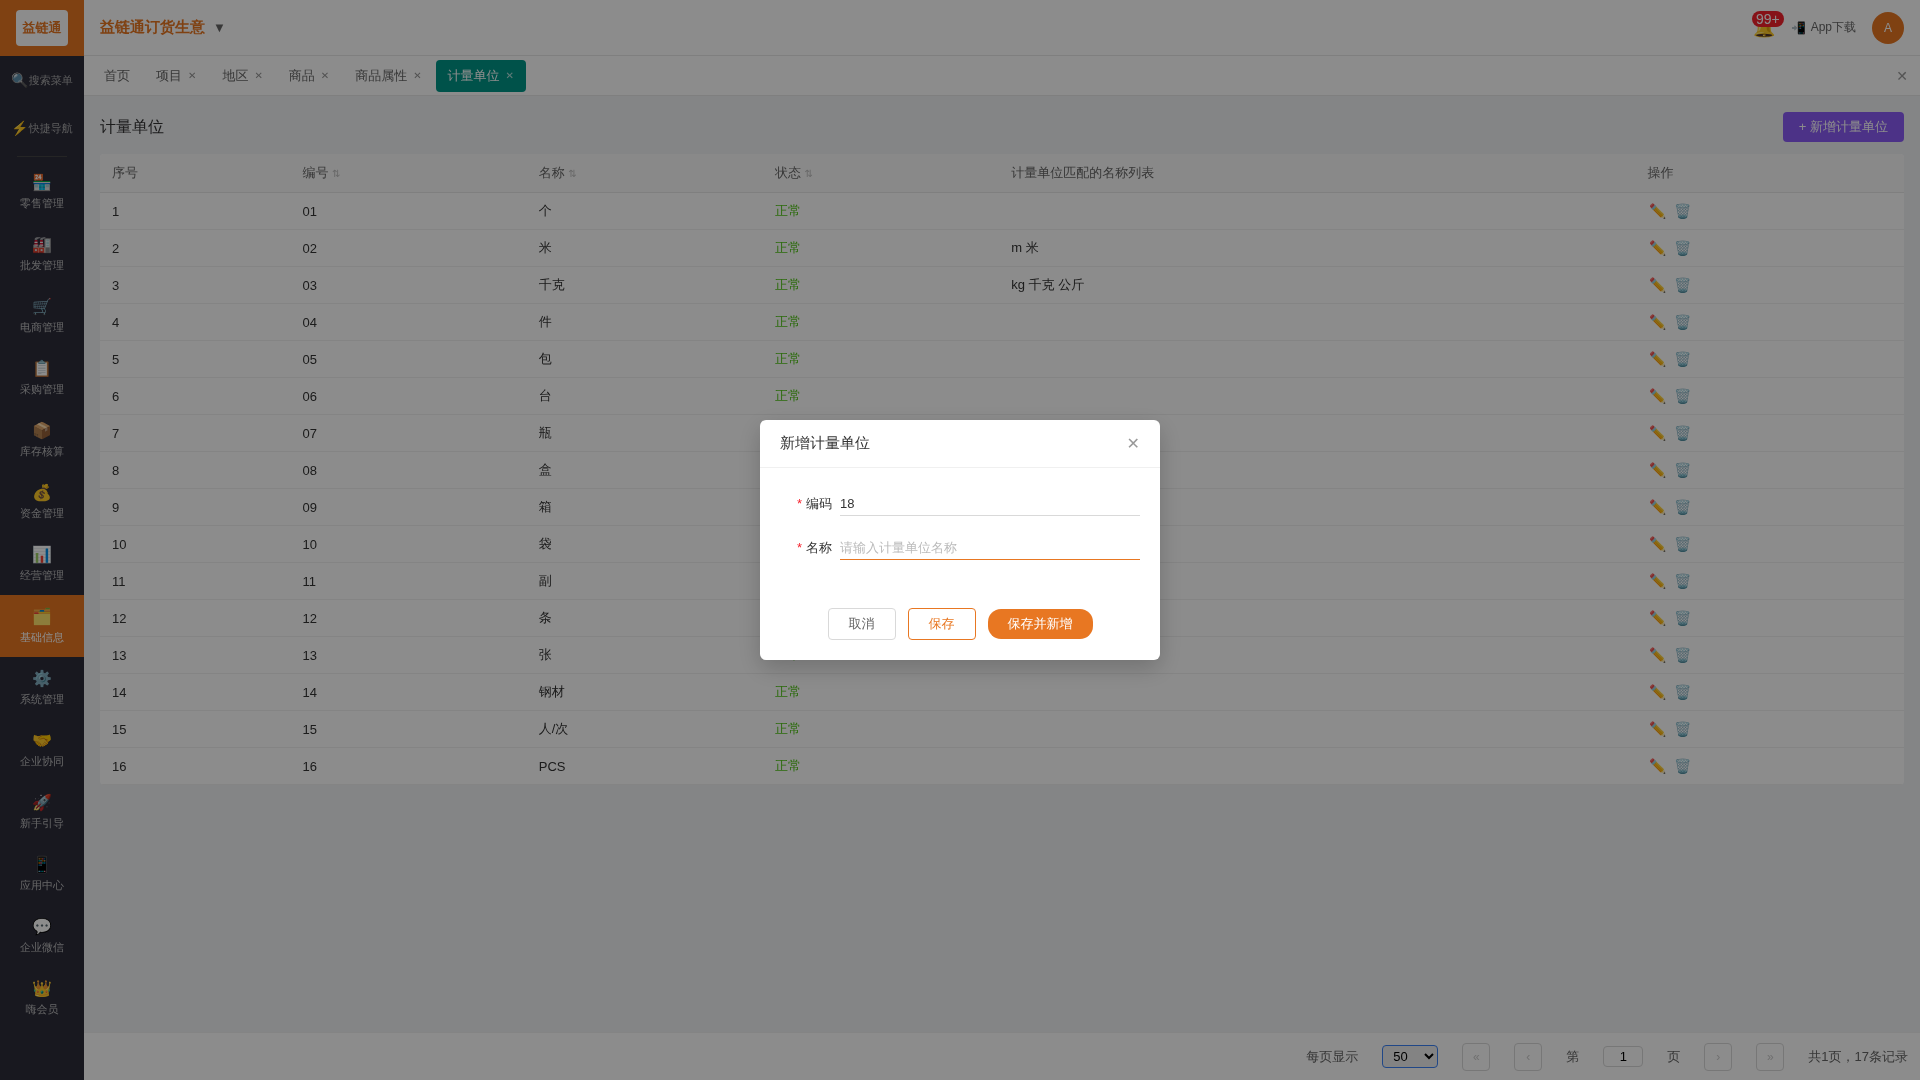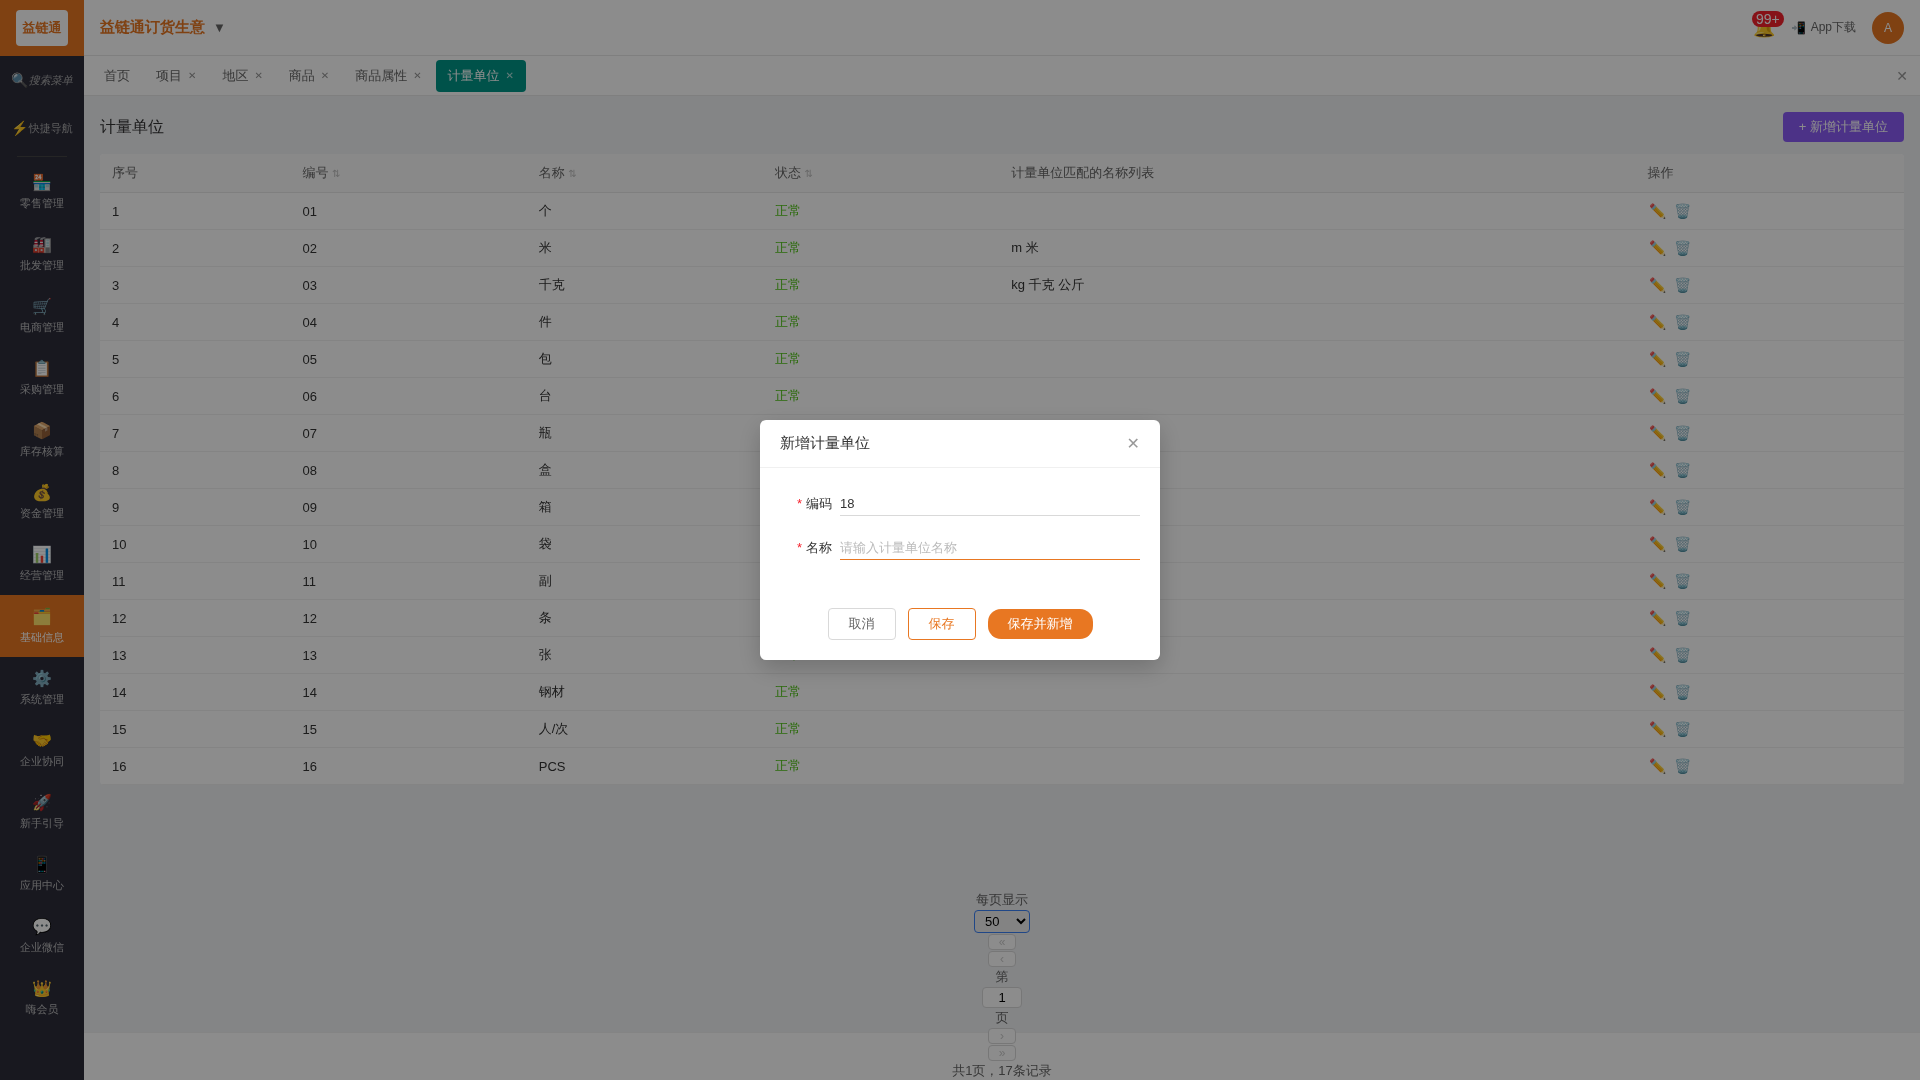--- a/index.html
+++ b/index.html
@@ -49,21 +49,21 @@
     .table-wrap { background: #fff; border-radius: 4px; overflow: hidden; }
     table { width: 100%; border-collapse: collapse; }
     thead { background: #fafafa; }
     th { padding: 10px 12px; text-align: left; font-size: 13px; color: #666; font-weight: 500; border-bottom: 1px solid #e8e8e8; white-space: nowrap; }
     td { padding: 9px 12px; font-size: 13px; color: #333; border-bottom: 1px solid #f0f0f0; }
     .status-normal { color: #52c41a; }
     .action-btn { color: #999; cursor: pointer; margin: 0 2px; font-size: 14px; }
     .sort-icon { color: #bbb; font-size: 10px; }
 
     
-    .pagination-bar { height: 48px; background: #fff; display: flex; align-items: center; justify-content: flex-end; padding: 0 12px; gap: 1px; font-size: 13px; color: #666; border-top: 1px solid #f0f0f0; flex-shrink: 0; flex-direction: column; }
+    .pagination-bar { height: 48px; background: #fff; display: flex; align-items: center; justify-content: flex-end; padding: 0 12px; gap: 24px; font-size: 13px; color: #666; border-top: 1px solid #f0f0f0; flex-shrink: 0; }
     .pagination-select { border: 1px solid #3b82f6; border-radius: 4px; padding: 2px 6px; font-size: 13px; }
     .pagination-btn { width: 28px; height: 28px; border: 1px solid #d9d9d9; background: #fff; border-radius: 4px; cursor: pointer; display: flex; align-items: center; justify-content: center; color: #666; font-size: 12px; }
     .pagination-btn.disabled { color: #ccc; cursor: not-allowed; }
     .pagination-input { width: 40px; border: 1px solid #d9d9d9; border-radius: 4px; padding: 2px 4px; text-align: center; font-size: 13px; }
 
     
     .overlay { position: fixed; top: 0; left: 0; width: 1920px; height: 1080px; background: rgba(0,0,0,0.45); z-index: 100; display: flex; align-items: center; justify-content: center; }
 
     
     .dialog { background: #fff; border-radius: 6px; width: 400px; box-shadow: 0 8px 24px rgba(0,0,0,0.2); overflow: hidden; }
@@ -87,21 +87,21 @@
 
 <div class="sidebar">
   <div class="sidebar-logo">
     <div class="sidebar-logo-img">
       <span style="font-size:13px;color:#e87722;font-weight:bold;">益链通</span>
     </div>
   </div>
 
   <div class="sidebar-search">
     <span style="font-size:14px;">🔍</span>
-    <span style="font-size:11px;font-style:italic;">搜索菜单</span>
+    <span style="font-size:11px;">搜索菜单</span>
   </div>
 
   <div class="sidebar-nav">
     <span style="font-size:14px;">⚡</span>
     <span style="font-size:11px;">快捷导航</span>
   </div>
 
   <div class="sidebar-divider"></div>
 
   <div class="sidebar-item">

